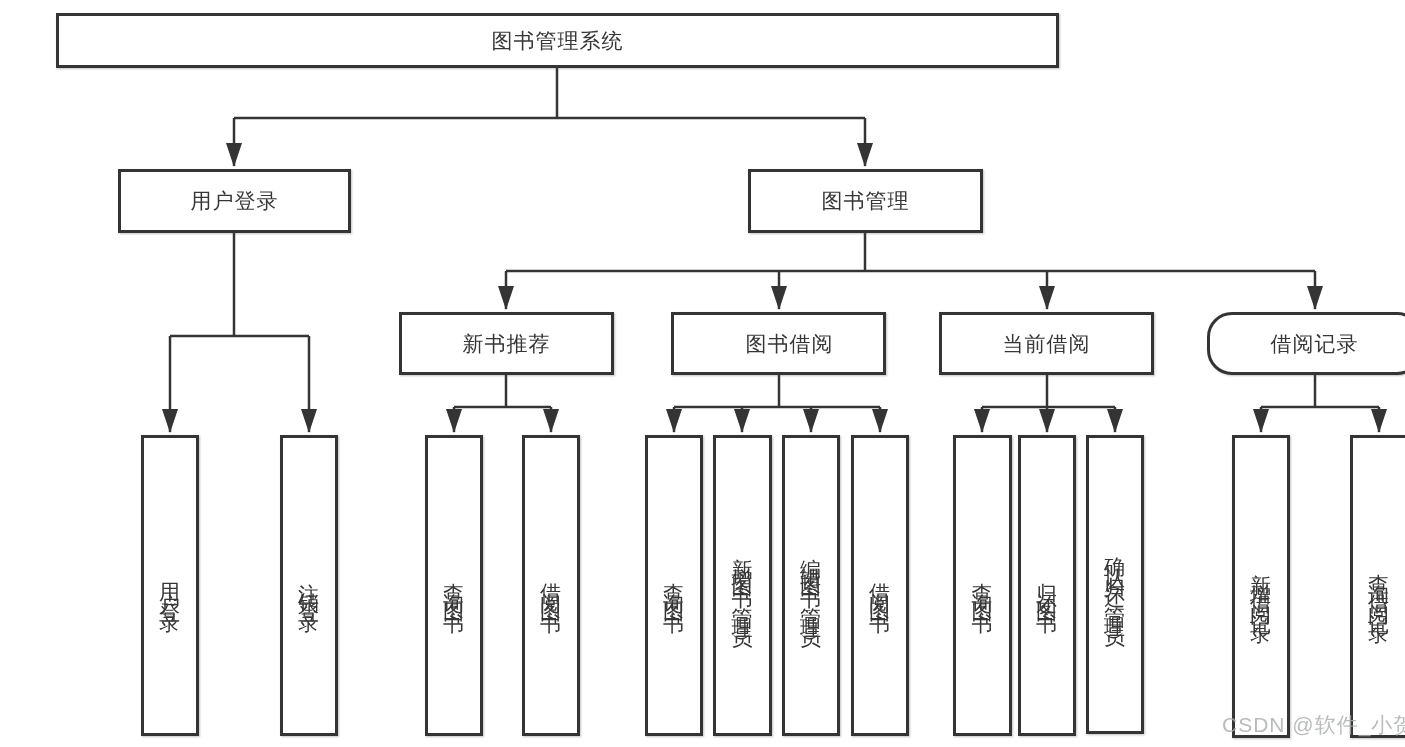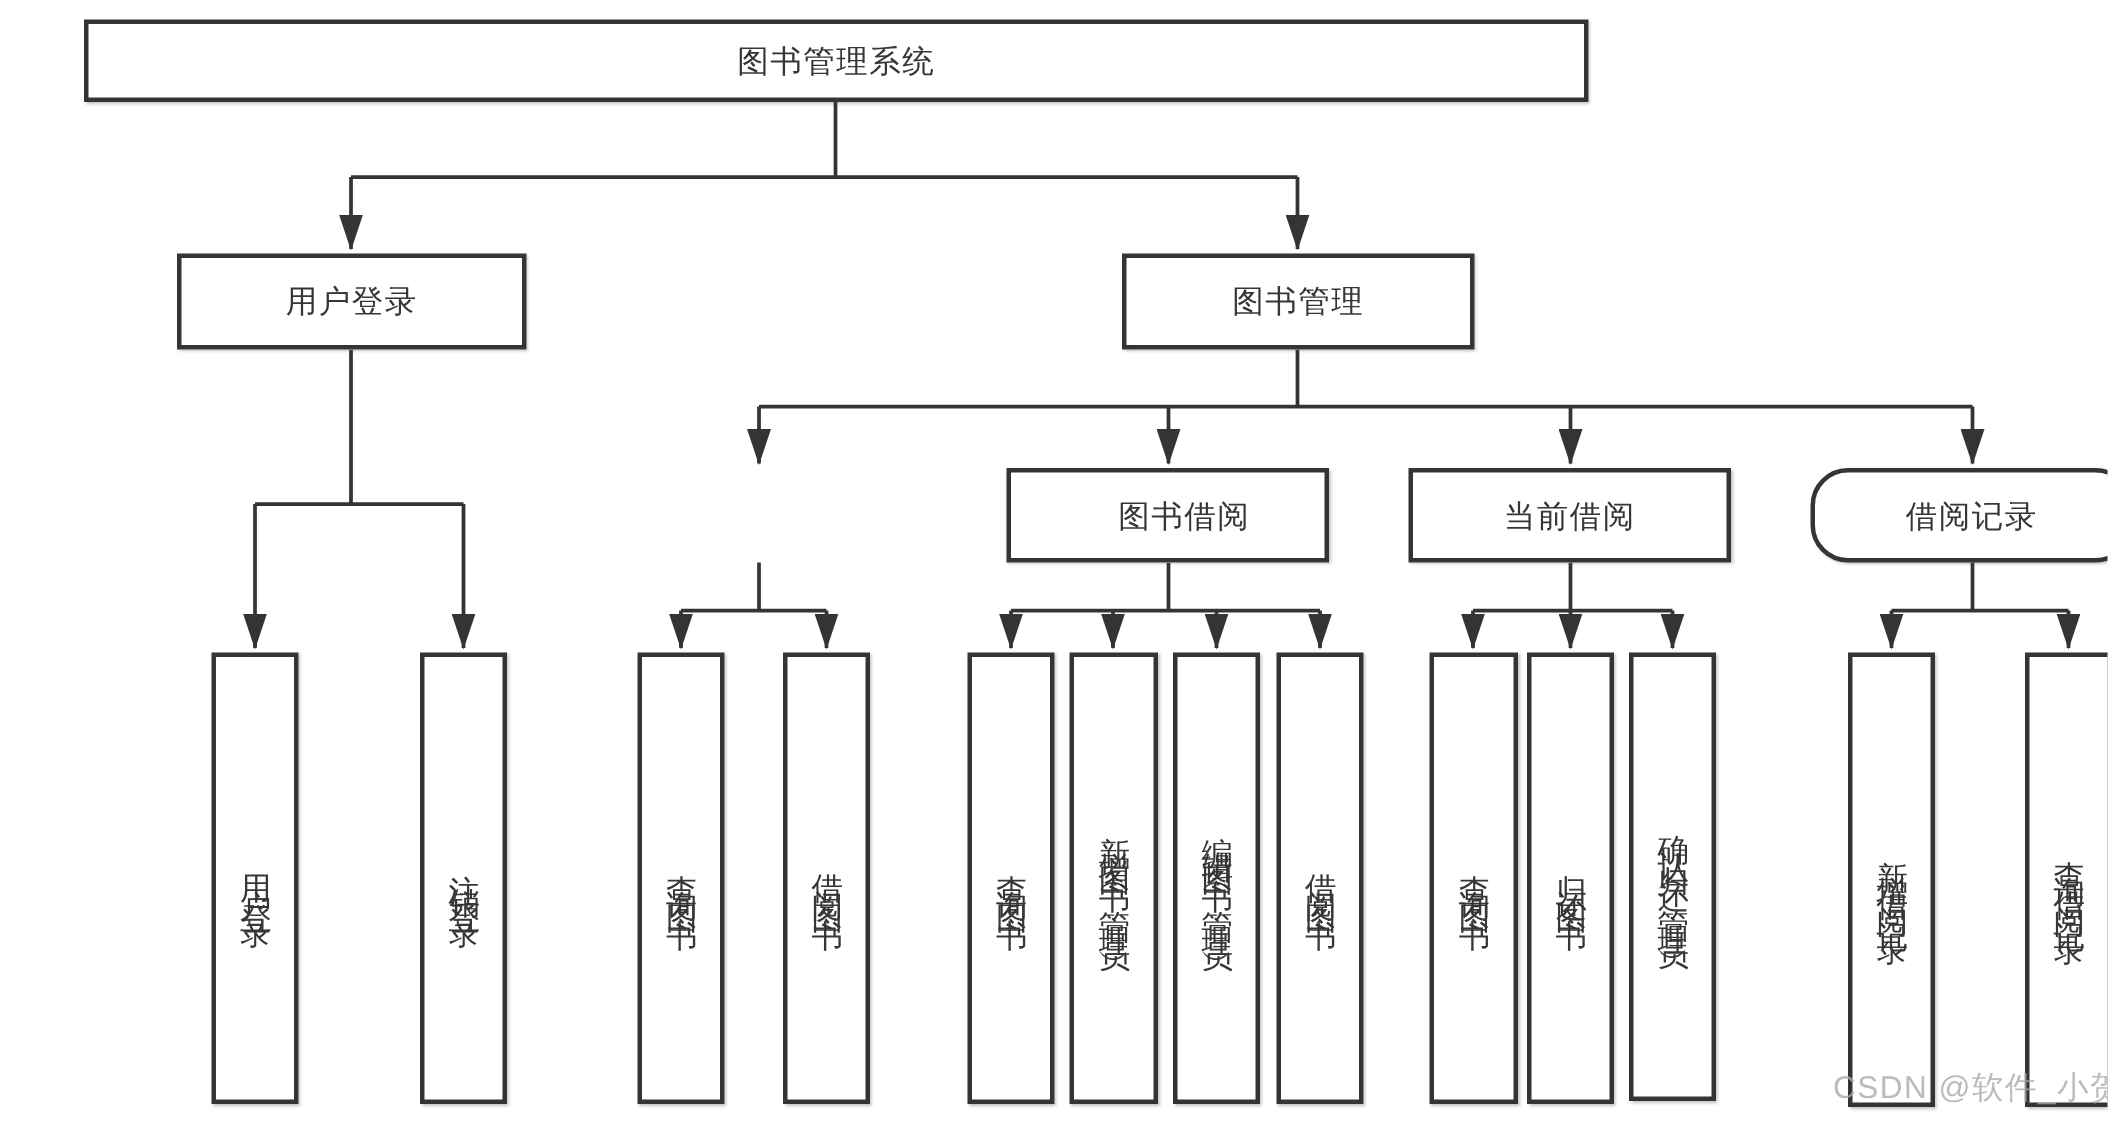--- a/index.html
+++ b/index.html
@@ -111,20 +111,23 @@
     <span class="hlabel">图书管理系统</span>
   </div>
 
   <div class="node" style="left:82px; top:169px; width:233px; height:64px;">
     <span class="hlabel">用户登录</span>
   </div>
   <div class="node" style="left:712px; top:169px; width:235px; height:64px;font-family:Liberation Mono, monospace;">
     <span class="hlabel">图书管理</span>
   </div>
 
+  <div class="node" style="left:363px; top:312px; width:215px; height:63px;">
+    <span class="hlabel">新书推荐</span>
+  </div>
   <div class="node" style="left:635px; top:312px; width:215px; height:63px;padding-left:22px;">
     <span class="hlabel">图书借阅</span>
   </div>
   <div class="node" style="left:903px; top:312px; width:215px; height:63px;">
     <span class="hlabel">当前借阅</span>
   </div>
   <div class="node" style="left:1171px; top:312px; width:215px; height:63px;border-radius:25px;">
     <span class="hlabel">借阅记录</span>
   </div>
 

